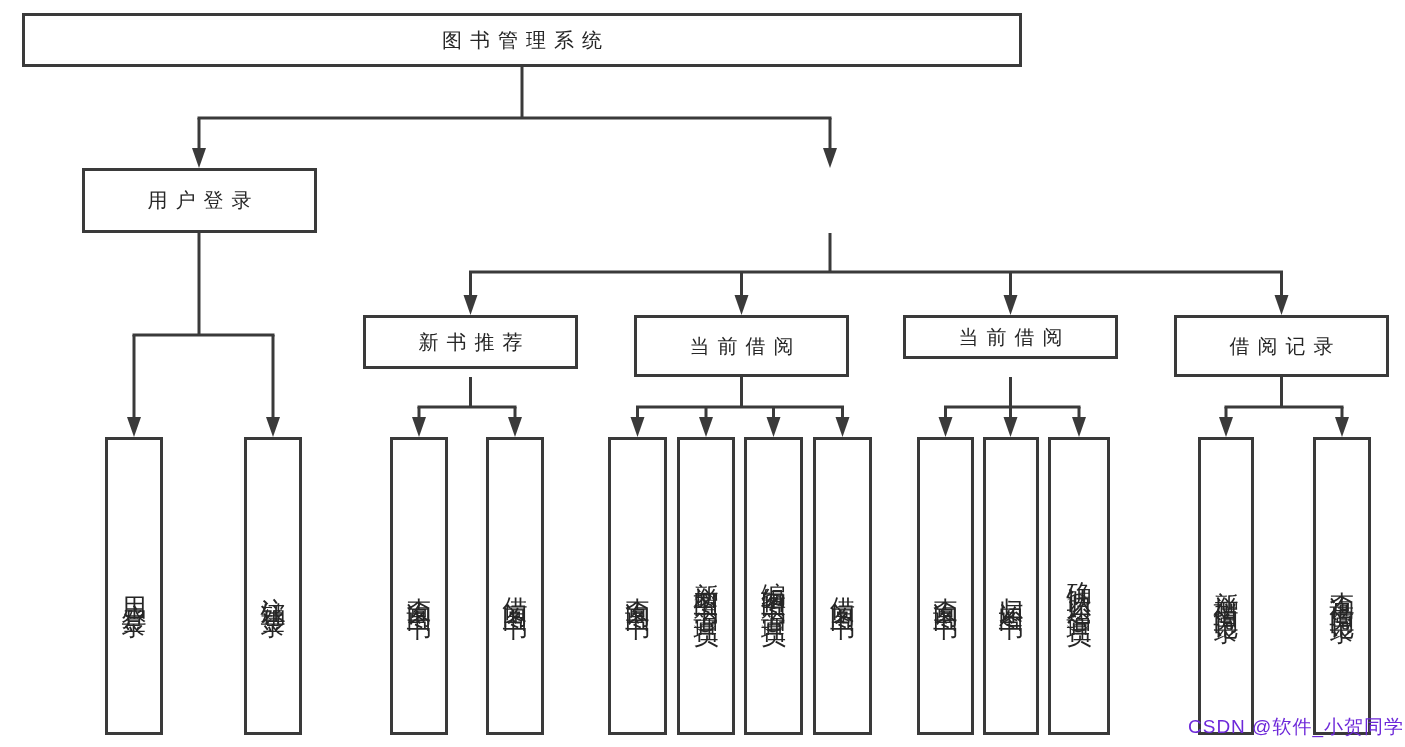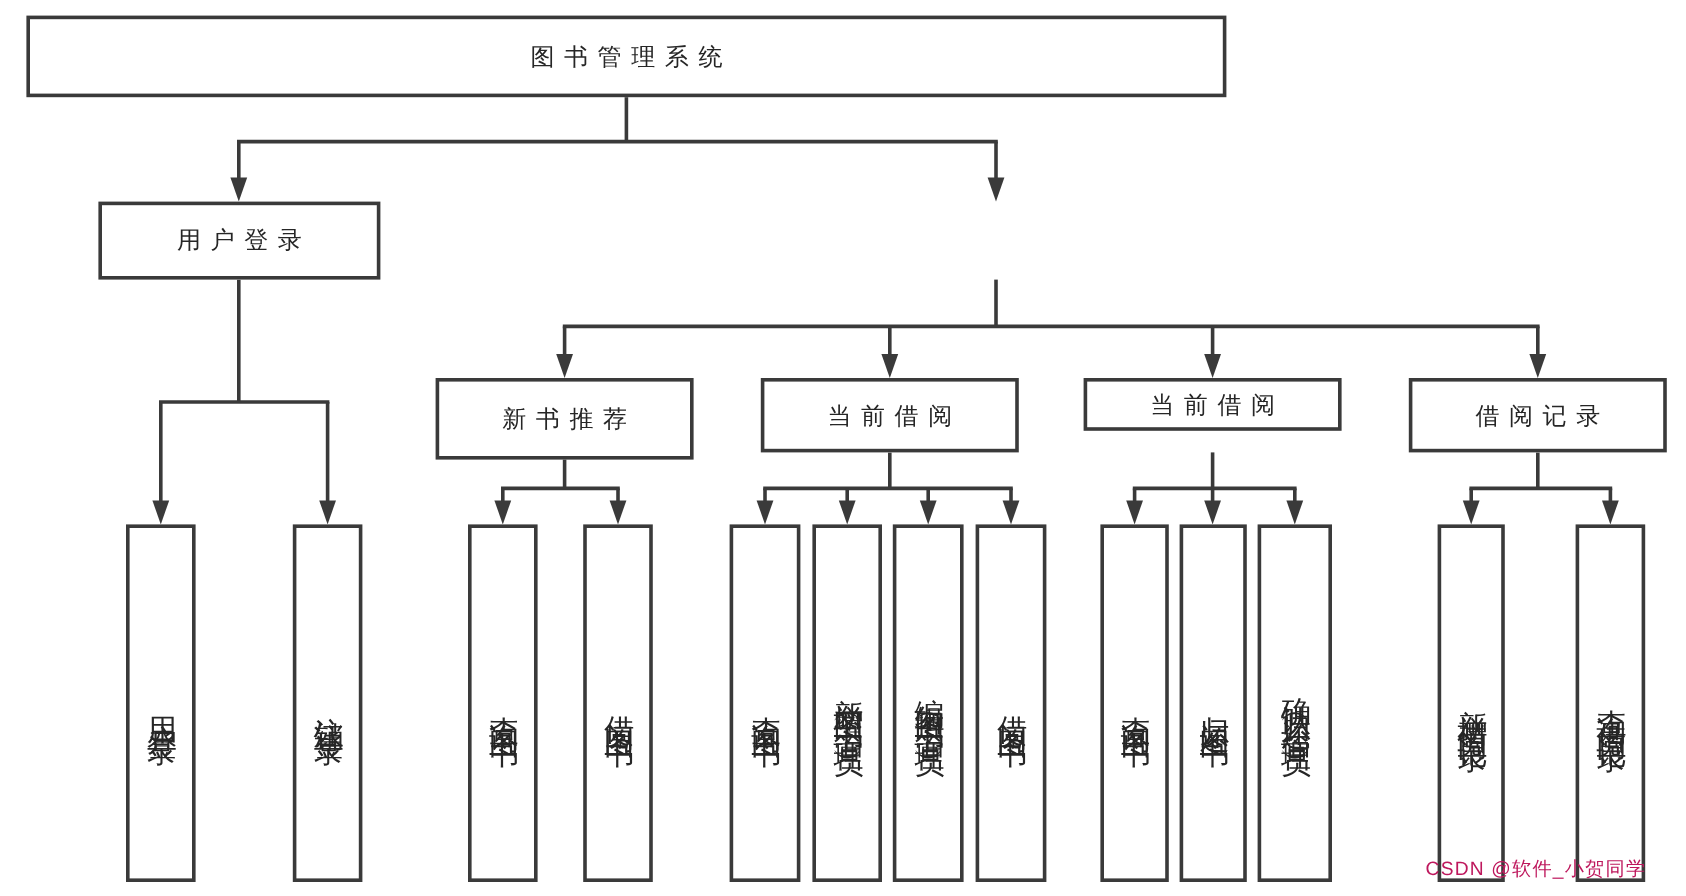--- a/index.html
+++ b/index.html
@@ -32,23 +32,23 @@
     text-orientation:mixed;
     font-size:25px;
     letter-spacing:6px;
     margin-bottom:-6px;
     line-height:1;
   }
   .watermark{
     position:absolute;
     left:1188px;
     top:714px;
-    font-size:16px;
+    font-size:19px;
     letter-spacing:1px;
-    color:#be185d;
+    color:#6d28d9;
     z-index:10;
     white-space:nowrap;
   }
 </style>
 </head>
 <body>
 
 <div class="canvas">
 
   <svg id="connectors" width="1405" height="747">
@@ -99,29 +99,29 @@
       <line x1="1079" y1="407" x2="1079" y2="421" stroke="#3a3a3a" stroke-width="3"></line>
       <polygon points="1072,417 1086,417 1079,437" fill="#3a3a3a"></polygon>
       <line x1="1281.5" y1="377" x2="1281.5" y2="407" stroke="#3a3a3a" stroke-width="3"></line>
       <line x1="1224.5" y1="407" x2="1343.5" y2="407" stroke="#3a3a3a" stroke-width="3"></line>
       <line x1="1226" y1="407" x2="1226" y2="421" stroke="#3a3a3a" stroke-width="3"></line>
       <polygon points="1219,417 1233,417 1226,437" fill="#3a3a3a"></polygon>
       <line x1="1342" y1="407" x2="1342" y2="421" stroke="#3a3a3a" stroke-width="3"></line>
       <polygon points="1335,417 1349,417 1342,437" fill="#3a3a3a"></polygon>
     </svg>
 
-  <div class="node h" style="left:22px;top:13px;width:1000px;height:68px">
+  <div class="node h" style="left:22px;top:13px;width:1000px;height:54px">
     <span>图书管理系统</span>
   </div>
 
   <div class="node h" style="left:82px;top:168px;width:235px;height:65px">
     <span>用户登录</span>
   </div>
 
-  <div class="node h" style="left:363px;top:315px;width:215px;height:68px">
+  <div class="node h" style="left:363px;top:315px;width:215px;height:54px">
     <span>新书推荐</span>
   </div>
   <div class="node h" style="left:634px;top:315px;width:215px;height:62px">
     <span>当前借阅</span>
   </div>
   <div class="node h" style="left:903px;top:315px;width:215px;height:44px">
     <span>当前借阅</span>
   </div>
   <div class="node h" style="left:1174px;top:315px;width:215px;height:62px">
     <span>借阅记录</span>

